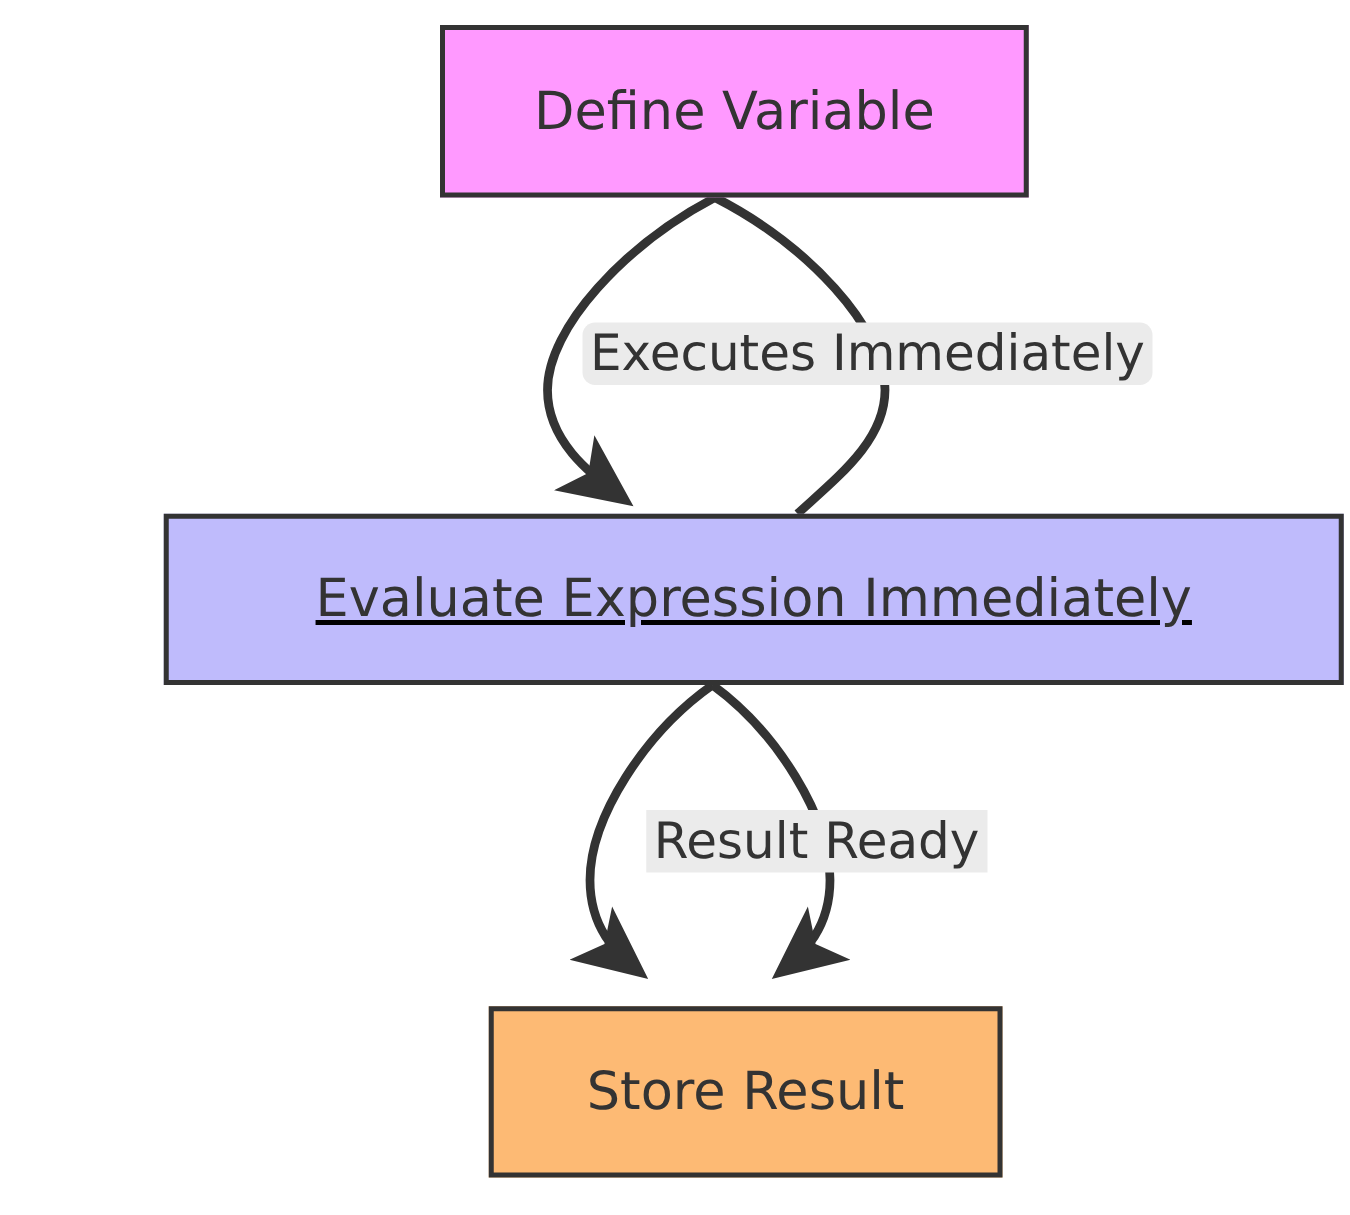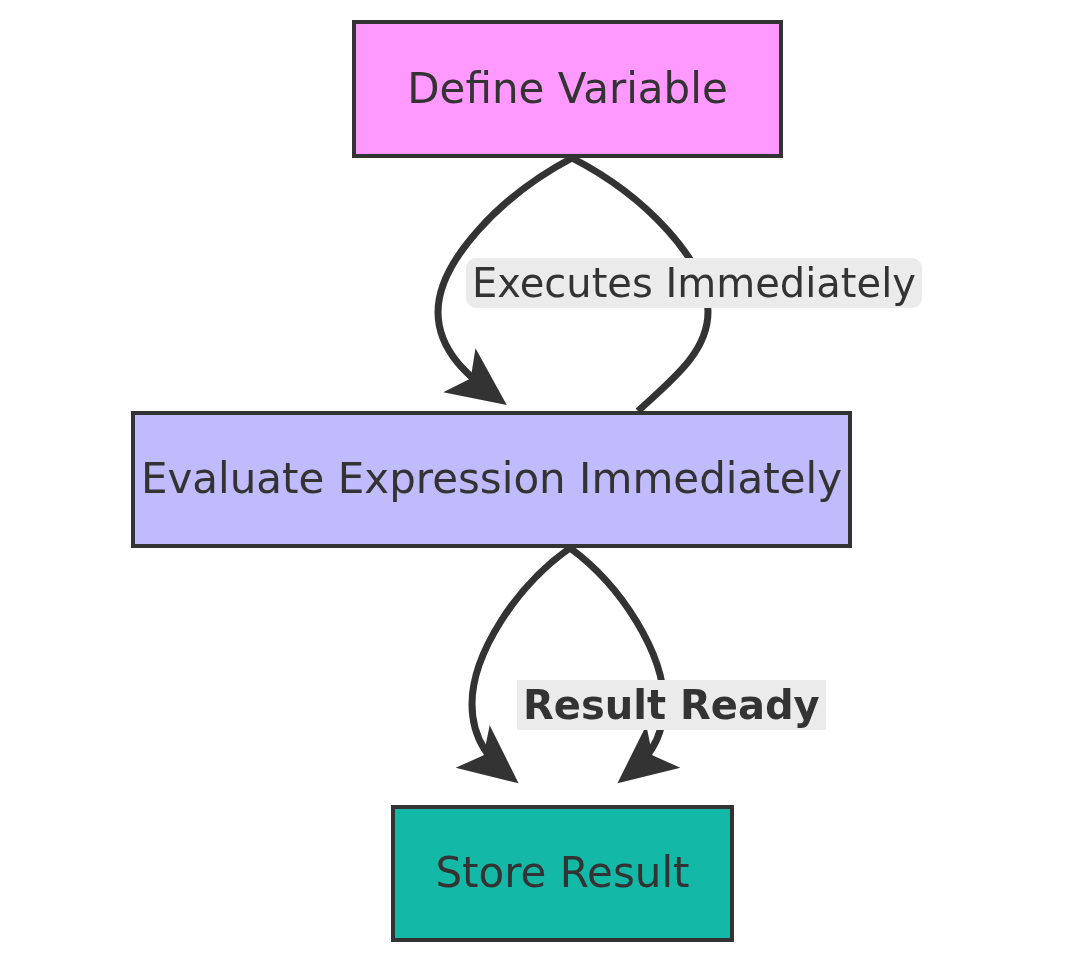--- a/index.html
+++ b/index.html
@@ -39,57 +39,57 @@
     font-family: "DejaVu Sans", sans-serif;
     font-size: 42px;
     color: #333333;
     line-height: 1.1;
     white-space: nowrap;
     text-align: center;
   }
   #node-define-variable {
     left: 352px;
     top: 20px;
-    width: 431px;
+    width: 471px;
     height: 138px;
     background: #ff99ff;
   }
   #node-evaluate-expression {
     left: 131px;
     top: 411px;
-    width: 721px;
+    width: 944px;
     height: 137px;
     background: #bfbbfc;
+    text-decoration: underline;
   }
   #node-store-result {
     left: 391px;
     top: 805px;
-    width: 343px;
+    width: 411px;
     height: 137px;
-    background: #14b8a6;
+    background: #fdba74;
   }
   .edge-label {
     position: absolute;
     font-family: "DejaVu Sans", sans-serif;
     font-size: 40px;
     color: #333333;
     background: #ebebeb;
     padding: 2px 6px;
     white-space: nowrap;
     line-height: 1.15;
   }
   #edge-label-executes {
     left: 466px;
     top: 258px;
     border-radius: 10px;
   }
   #edge-label-result-ready {
     left: 517px;
-    top: 680px;
-    font-weight: bold;
+    top: 648px;
   }
 </style>
 </head>
 <body>
 
 <div id="diagram-root">
 
   <svg class="flow-svg" viewBox="0 0 1080 972">
     <defs>
       <marker id="arrowhead" markerWidth="9" markerHeight="9" refX="7.2" refY="4.5" orient="auto" markerUnits="strokeWidth">

